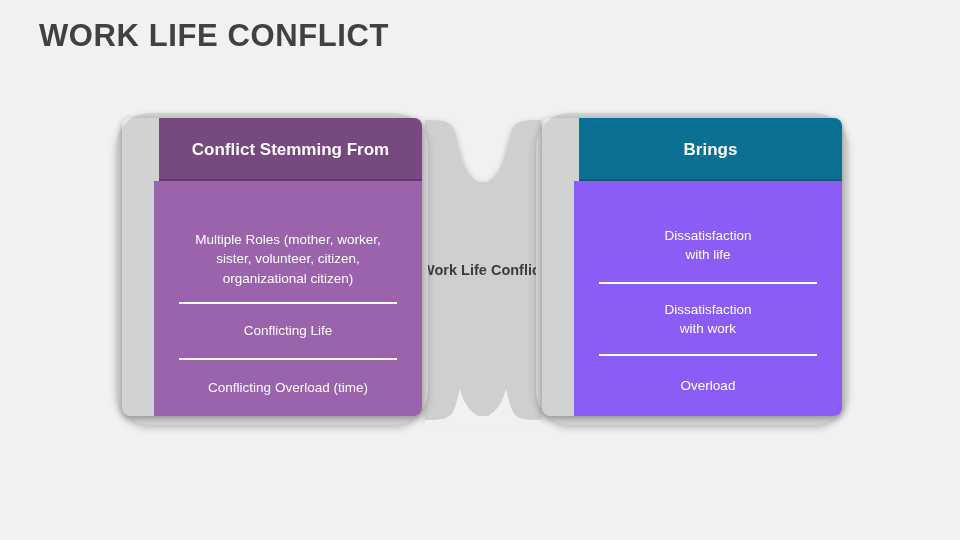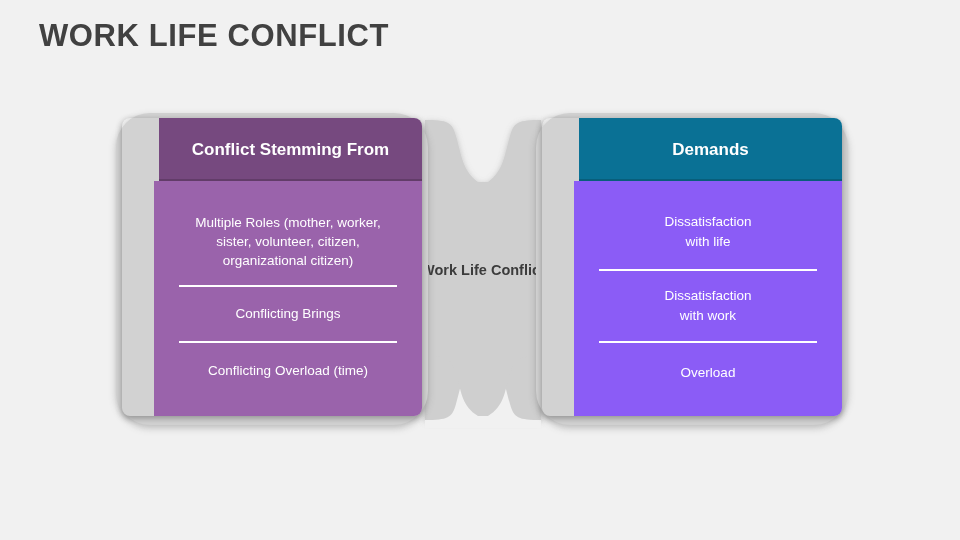--- a/index.html
+++ b/index.html
@@ -105,21 +105,21 @@
     background: rgba(0,0,0,0.17);
   }
   .panel-body {
     position: absolute;
     left: 0; right: 0;
     top: 63px;
     bottom: 0;
     display: flex;
     flex-direction: column;
     align-items: stretch;
-    justify-content: center;
+    justify-content: flex-end;
     margin-left: 32px;
   }
   .panel-item {
     text-align: center;
     color: #ffffff;
     font-size: 13.5px;
     line-height: 1.42;
     padding: 0 18px;
     white-space: pre-line;
     display: flex;
@@ -205,31 +205,31 @@
 
   <div class="panel-wrap" id="panel-left-wrap">
     <div class="panel-bezel"></div>
     <div class="panel" id="panel-left">
       <div class="panel-header">Conflict Stemming From</div>
       <div class="panel-body">
         <div class="panel-item item-0">Multiple Roles (mother, worker,
 sister, volunteer, citizen,
 organizational citizen)</div>
         <div class="panel-divider div-0"></div>
-        <div class="panel-item item-1">Conflicting Brings</div>
+        <div class="panel-item item-1">Conflicting Life</div>
         <div class="panel-divider div-1"></div>
         <div class="panel-item item-2">Conflicting Overload (time)</div>
       </div>
     </div>
   </div>
 
   <div class="panel-wrap" id="panel-right-wrap">
     <div class="panel-bezel"></div>
     <div class="panel" id="panel-right">
-      <div class="panel-header">Demands</div>
+      <div class="panel-header">Brings</div>
       <div class="panel-body">
         <div class="panel-item item-0">Dissatisfaction
 with life</div>
         <div class="panel-divider div-0"></div>
         <div class="panel-item item-1">Dissatisfaction
 with work</div>
         <div class="panel-divider div-1"></div>
         <div class="panel-item item-2">Overload</div>
       </div>
     </div>

